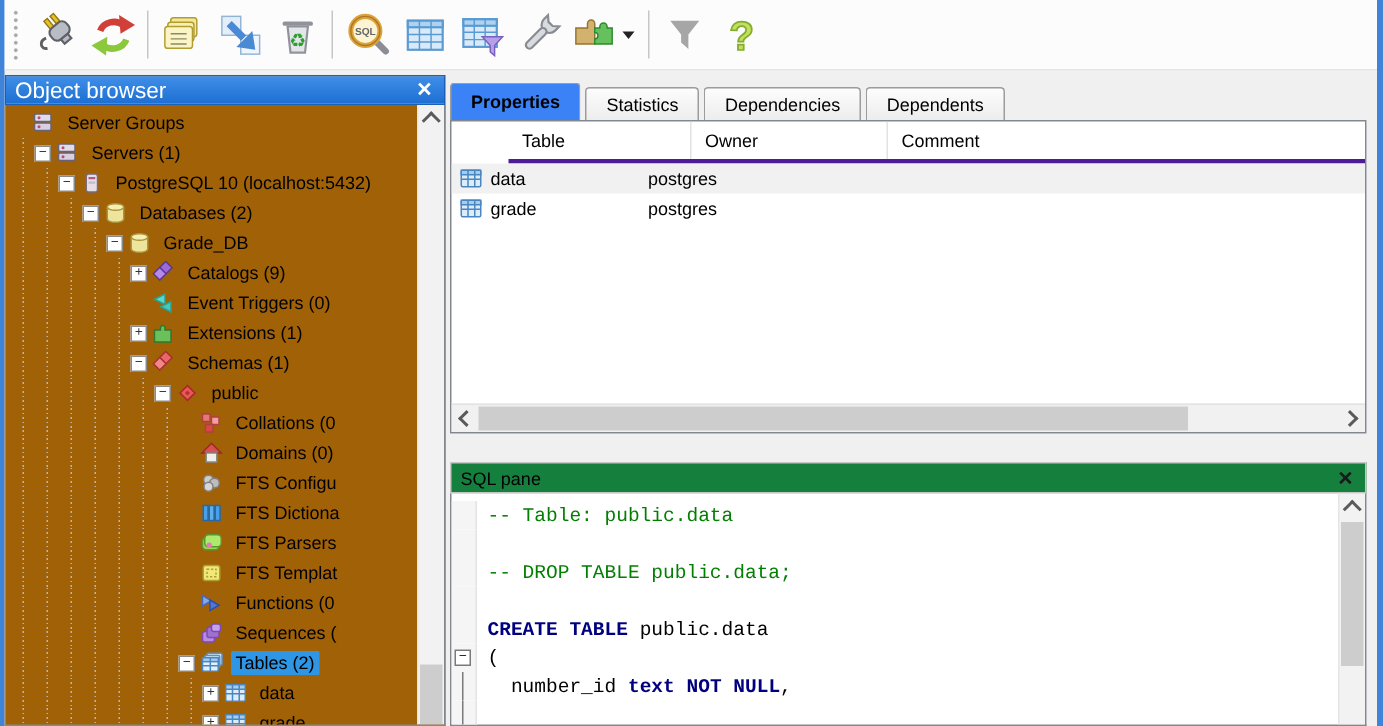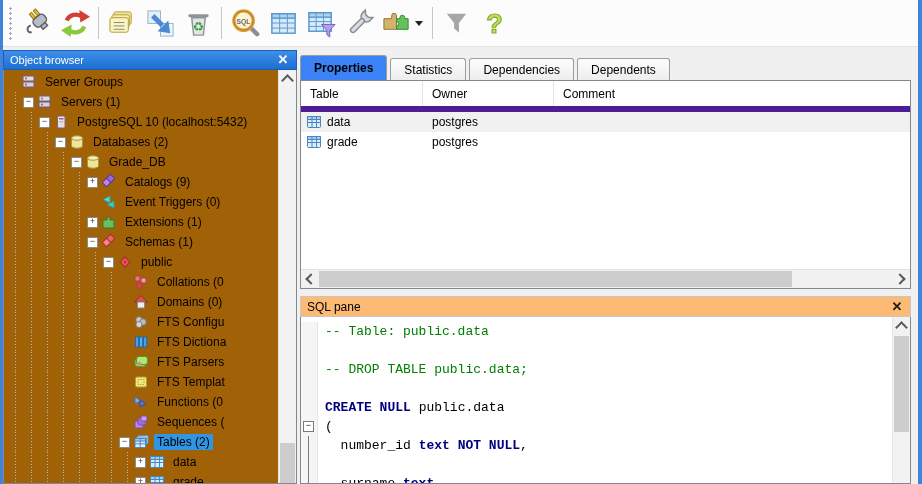--- a/index.html
+++ b/index.html
@@ -18,21 +18,21 @@
   .tb-icon svg{width:31px;height:31px;display:block;}
   .tb-sep{width:1px;height:32px;background:#c6c6c6;margin:0 4px;}
   .tb-btn.has-caret{width:50px;}
   .tb-caret{width:13px;height:40px;display:flex;align-items:center;justify-content:center;}
   .caret-shape{width:0;height:0;border-left:4px solid transparent;border-right:4px solid transparent;border-top:5px solid #222;display:block;}
 
   
   .object-browser{position:absolute;left:0;top:50px;width:294px;bottom:0;display:flex;flex-direction:column;}
   .ob-header{height:20px;flex:none;background:linear-gradient(#3f8ee8,#1d6fd2);color:#fff;
     display:flex;align-items:center;padding:0 6px;border:1px solid #1b60b8;box-sizing:border-box;}
-  .ob-title{flex:1;font-size:11px;}
+  .ob-title{flex:1;font-size:15px;}
   .pane-close{width:14px;text-align:center;font-size:13px;font-weight:bold;line-height:14px;cursor:default;}
   .ob-body{flex:1;background:#a16207;border:1px solid #828790;border-top:none;position:relative;overflow:hidden;}
   .tree{position:absolute;left:0;top:0;right:17px;bottom:0;overflow:hidden;padding-top:2px;}
   .tree-row{height:20px;display:flex;align-items:center;white-space:nowrap;padding-left:3px;}
   .guide{width:16px;flex:none;align-self:stretch;position:relative;}
   .guide::before{content:"";position:absolute;left:8px;top:0;bottom:0;width:1px;
     background-image:repeating-linear-gradient(to bottom,#b6b6b6 0 1px,transparent 1px 3px);}
   .expander{width:14px;flex:none;display:flex;align-items:center;justify-content:center;}
   .expander.box{width:11px;height:11px;margin:0 3px 0 0;border:1px solid #8a8a8a;background:#fff;
     font:9px/9px "Liberation Mono",monospace;color:#333;box-sizing:border-box;align-self:center;}
@@ -53,40 +53,40 @@
   .tab{height:22px;padding:0 13px;margin-right:3px;display:flex;align-items:center;
     background:linear-gradient(#fdfdfd,#ededed);border:1px solid #9c9c9c;border-bottom:none;
     border-radius:3px 3px 0 0;box-sizing:border-box;}
   .tab.active{height:25px;background:#3b82f6;font-weight:bold;position:relative;z-index:2;}
   .tab-overflow{position:absolute;right:3px;bottom:5px;width:16px;height:14px;display:flex;
     flex-direction:column;align-items:center;justify-content:center;}
   .tab-overflow .bar{width:9px;height:2px;background:#1a1a1a;margin-bottom:1px;}
   .tab-overflow .tri{width:0;height:0;border-left:4.5px solid transparent;border-right:4.5px solid transparent;border-top:5px solid #1a1a1a;}
   .list-panel{position:absolute;left:0;top:25px;right:0;bottom:0;background:#fff;
     border:1px solid #828790;box-sizing:border-box;display:flex;flex-direction:column;overflow:hidden;}
-  .list-header{display:grid;grid-template-columns:122px 131px 1fr;height:25px;flex:none;border-bottom:6px solid #4c1d95;}
+  .list-header{display:grid;grid-template-columns:122px 131px 1fr;height:25px;flex:none;border-bottom:3px solid #4c1d95;margin-left:38px;}
   .lh-cell{display:flex;align-items:center;padding-left:9px;border-right:1px solid #e2e2e2;}
   .lh-cell:last-child{border-right:none;}
   .list-body{flex:1;}
   .list-row{display:grid;grid-template-columns:122px 131px 1fr;height:20px;}
   .list-row:nth-child(odd){background:#f1f1f1;}
   .lc{display:flex;align-items:center;padding-left:9px;overflow:hidden;}
   .lc.name{padding-left:5px;}
   .hscroll{height:18px;flex:none;background:#f1f1f1;border-top:1px solid #e2e2e2;position:relative;}
   .harrow{position:absolute;top:0;bottom:0;width:17px;display:flex;align-items:center;justify-content:center;}
   .harrow.left{left:0;}
   .harrow.right{right:0;}
   .chev-left{width:6px;height:6px;border-left:2px solid #5a5a5a;border-bottom:2px solid #5a5a5a;transform:rotate(45deg);margin-left:3px;}
   .chev-right{width:6px;height:6px;border-top:2px solid #5a5a5a;border-right:2px solid #5a5a5a;transform:rotate(45deg);margin-right:3px;}
   .hthumb{position:absolute;top:1px;bottom:1px;left:18px;width:473px;background:#cdcdcd;}
 
   
   .sql-pane{position:absolute;left:297px;top:296px;right:7px;bottom:0;display:flex;flex-direction:column;}
-  .sql-header{height:21px;flex:none;background:#fdba74;border:1px solid #c6c6c6;box-sizing:border-box;
-    display:flex;align-items:center;padding:0 6px;}
+  .sql-header{height:21px;flex:none;background:#15803d;border:1px solid #c6c6c6;box-sizing:border-box;
+    display:flex;align-items:center;padding:0 6px;margin-top:12px;}
   .sql-title{flex:1;}
   .sql-header .pane-close{color:#1a1a1a;}
   .sql-body{flex:1;background:#fff;border:1px solid #828790;border-top:none;position:relative;overflow:hidden;}
   .sql-lines{position:absolute;left:0;top:0;right:17px;bottom:0;overflow:hidden;
     font-family:"Liberation Mono","DejaVu Sans Mono",monospace;font-size:13px;padding-top:5px;}
   .sql-line{display:flex;height:19px;line-height:19px;}
   .sql-margin{width:16px;flex:none;background:#f5f5f5;border-right:1px solid #e4e4e4;position:relative;}
   .fold-box{position:absolute;left:2px;top:4px;width:11px;height:11px;border:1px solid #7a7a7a;background:#fff;
     box-sizing:border-box;font:9px/8px "Liberation Mono",monospace;color:#222;text-align:center;}
   .fold-vline{position:absolute;left:7px;top:0;bottom:0;width:1px;background:#7a7a7a;}
@@ -675,21 +675,21 @@
           <div class="sql-line">
             <span class="sql-margin"></span>
             <span class="sql-text"><span class="comment">-- DROP TABLE public.data;</span></span>
           </div>
           <div class="sql-line">
             <span class="sql-margin"></span>
             <span class="sql-text"></span>
           </div>
           <div class="sql-line">
             <span class="sql-margin"></span>
-            <span class="sql-text"><span class="keyword">CREATE NULL</span><span class="plain"> public.data</span></span>
+            <span class="sql-text"><span class="keyword">CREATE TABLE</span><span class="plain"> public.data</span></span>
           </div>
           <div class="sql-line">
             <span class="sql-margin">
               <span class="fold-box">−</span>
             </span>
             <span class="sql-text"><span class="plain">(</span></span>
           </div>
           <div class="sql-line">
             <span class="sql-margin">
               <span class="fold-vline"></span>

